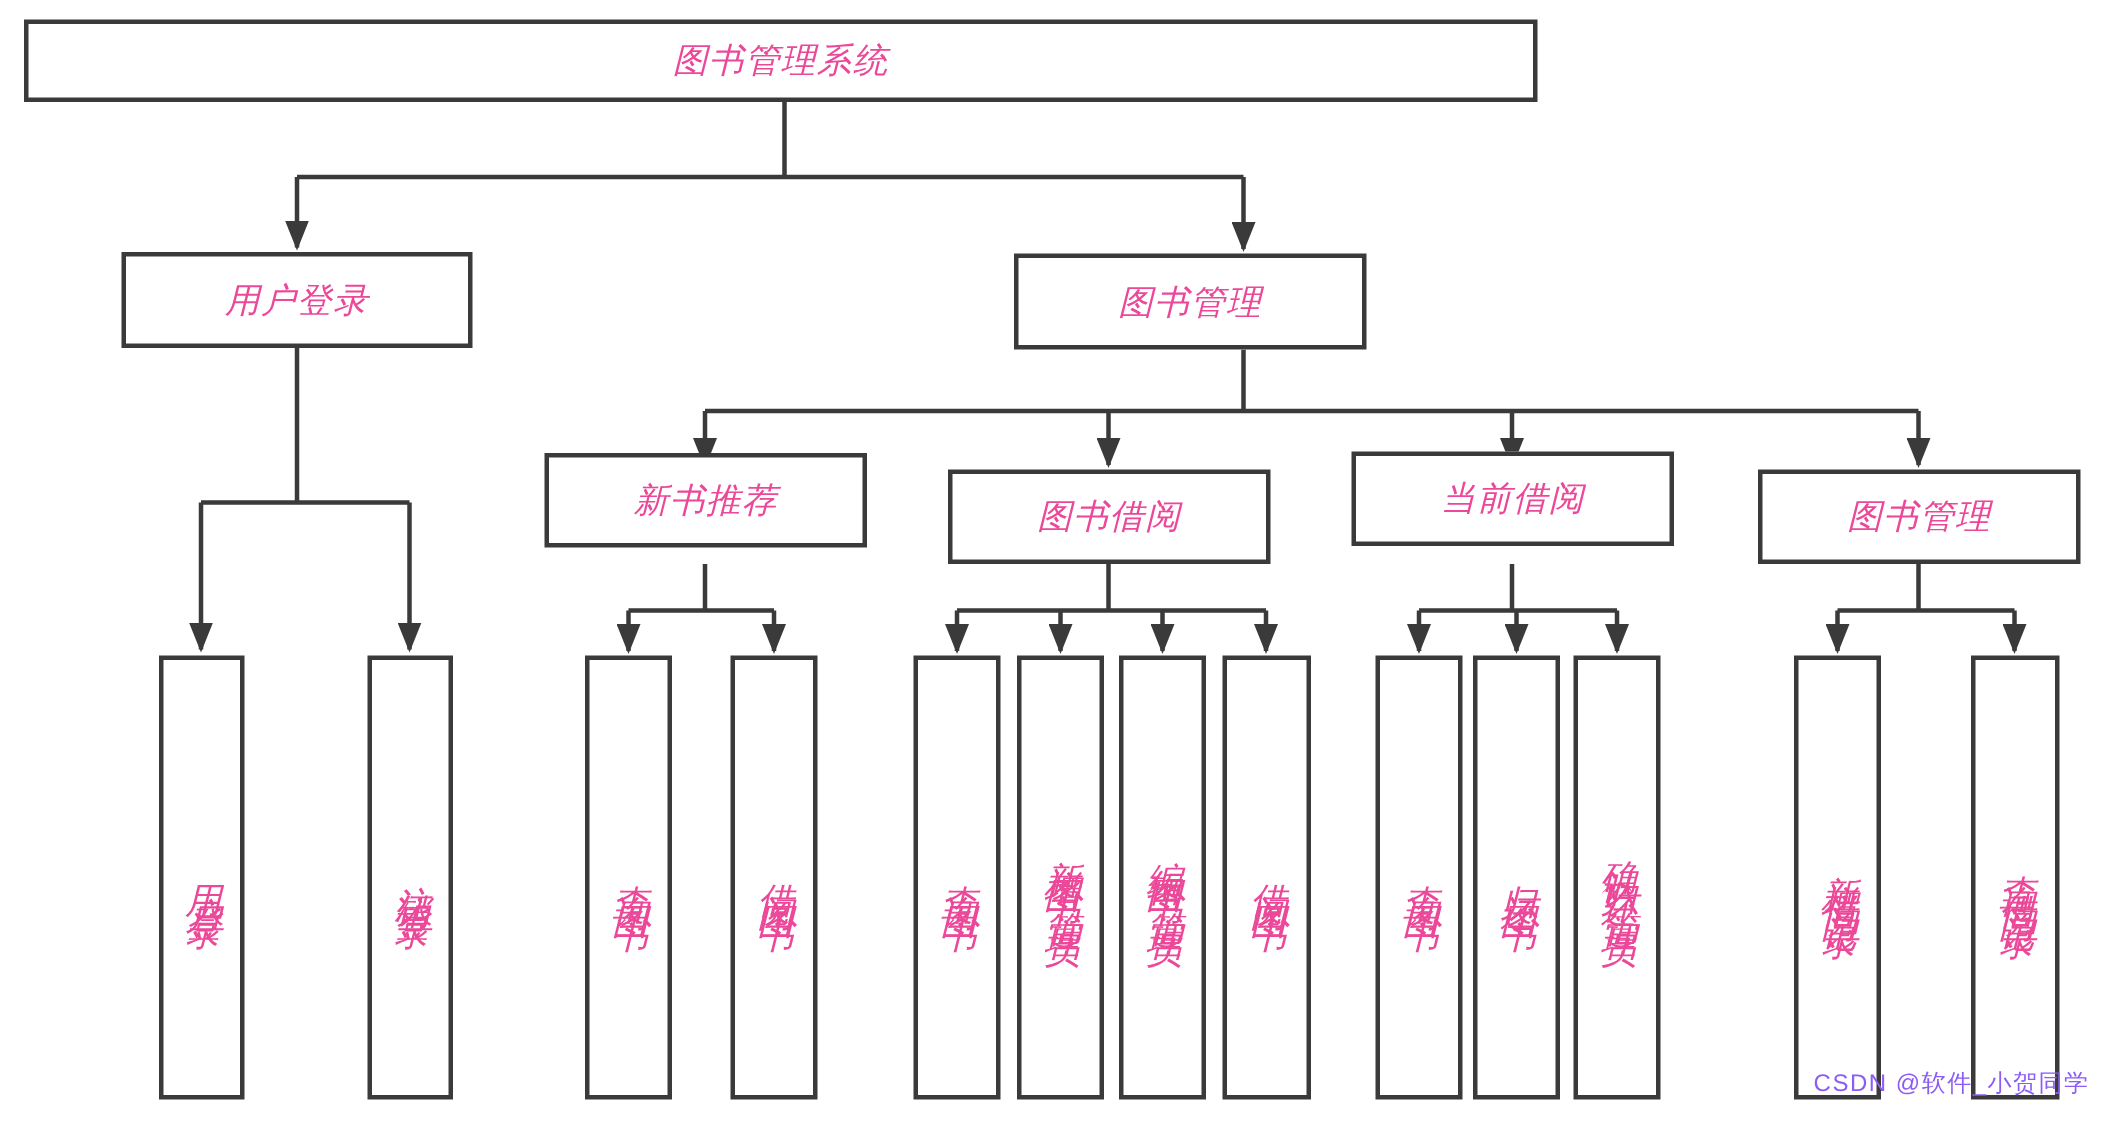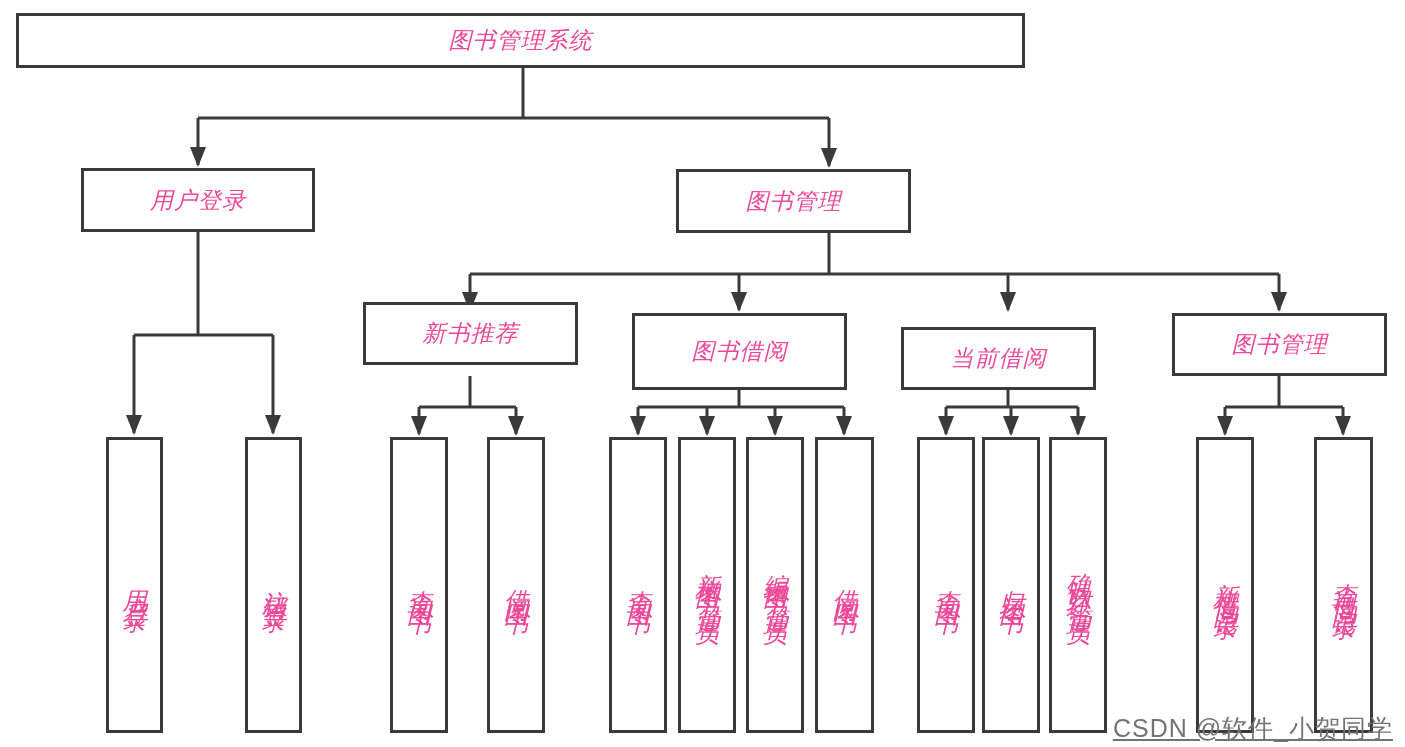--- a/index.html
+++ b/index.html
@@ -35,25 +35,24 @@
     font-size:24px;
     letter-spacing:7px;
     line-height:1;
     white-space:normal;
   }
   .watermark{
     position:absolute;
     right:12px;
     top:712px;
     z-index:3;
-    font-size:25px;
+    font-size:16px;
     letter-spacing:1px;
-    color:#737373;
+    color:#8b5cf6;
     white-space:nowrap;
-    text-decoration:underline;
   }
 </style>
 </head>
 <body>
 
 <div class="canvas">
 
   <svg class="edges" width="1405" height="747" viewBox="0 0 1405 747">
     <defs>
       <marker id="arw" markerUnits="userSpaceOnUse" markerWidth="20" markerHeight="16" refX="18" refY="8" orient="auto">
@@ -98,24 +97,24 @@
   <div class="node h" style="left:81px;top:168px;width:234px;height:64px">
     <span class="lbl">用户登录</span>
   </div>
   <div class="node h" style="left:676px;top:169px;width:235px;height:64px">
     <span class="lbl">图书管理</span>
   </div>
 
   <div class="node h" style="left:363px;top:302px;width:215px;height:63px">
     <span class="lbl">新书推荐</span>
   </div>
-  <div class="node h" style="left:632px;top:313px;width:215px;height:77px">
+  <div class="node h" style="left:632px;top:313px;width:215px;height:63px">
     <span class="lbl">图书借阅</span>
   </div>
-  <div class="node h" style="left:901px;top:327px;width:195px;height:63px">
+  <div class="node h" style="left:901px;top:301px;width:215px;height:63px">
     <span class="lbl">当前借阅</span>
   </div>
   <div class="node h" style="left:1172px;top:313px;width:215px;height:63px">
     <span class="lbl">图书管理</span>
   </div>
 
   <div class="node v" style="left:106px;top:437px;width:57px;height:296px">
     <span class="lbl">用户登录</span>
   </div>
   <div class="node v" style="left:245px;top:437px;width:57px;height:296px">

